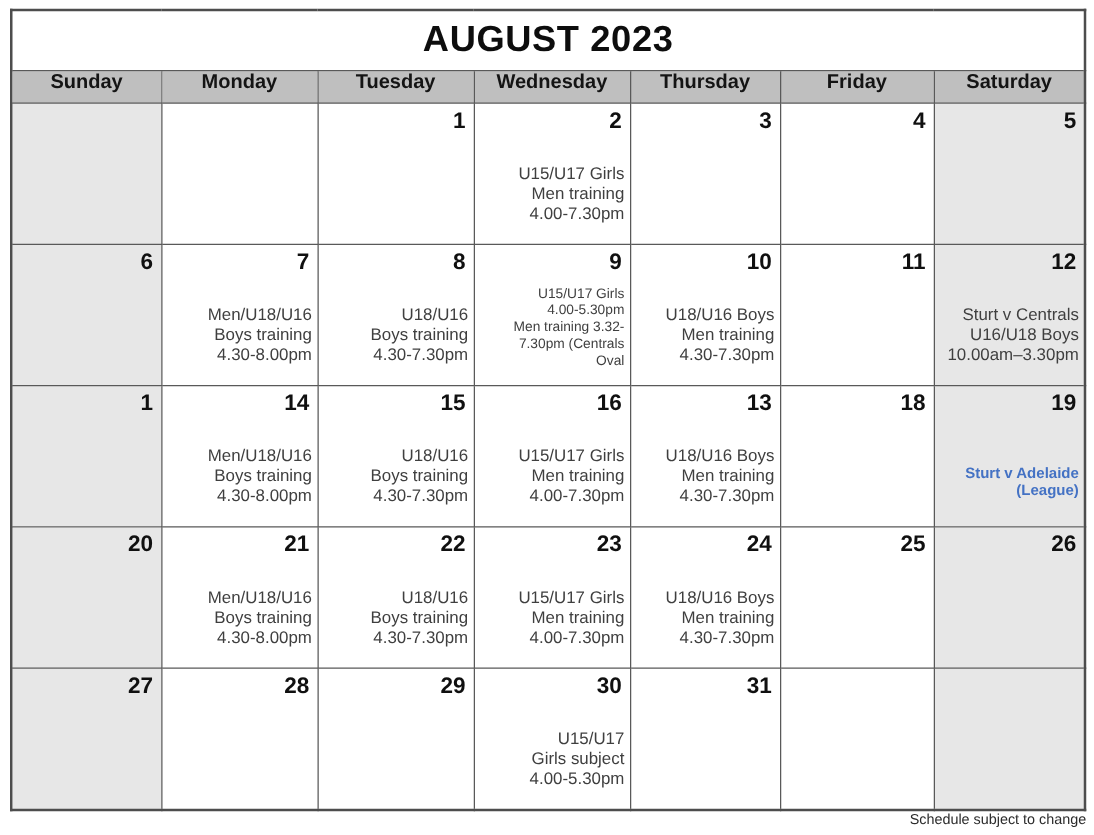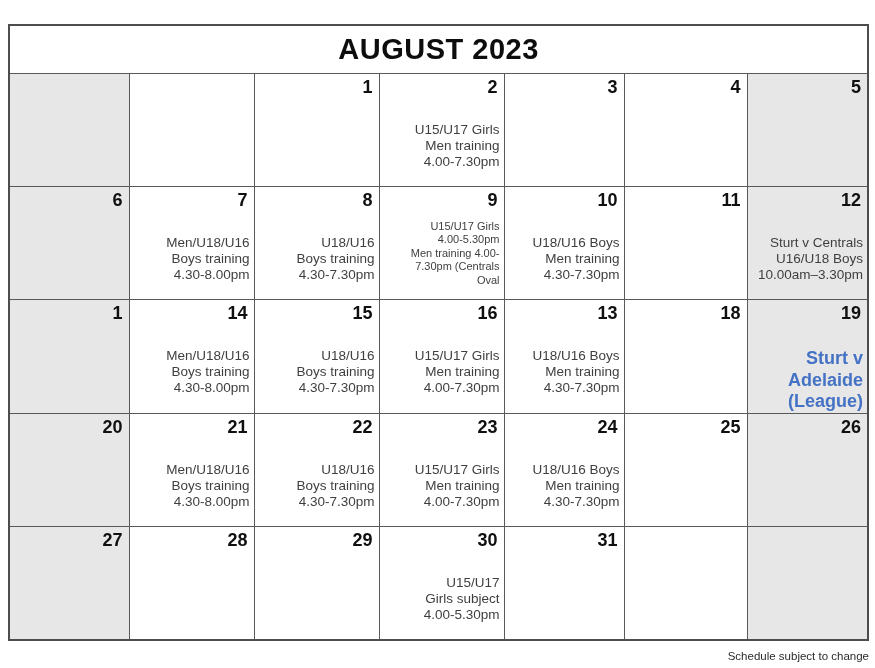--- a/index.html
+++ b/index.html
@@ -2,21 +2,21 @@
 <html><head>
 <meta charset="utf-8">
 <style>
   html,body{margin:0;padding:0;}
   body{
     width:875px;height:668px;background:#ffffff;position:relative;
     font-family:"Liberation Sans", sans-serif;
     -webkit-font-smoothing:antialiased;
   }
   table.calendar{
-    position:absolute;left:8px;top:24px;width:859px;
+    position:absolute;left:8px;top:7px;width:859px;
     border-collapse:collapse;table-layout:fixed;
     border:2px solid #4d4d4d;
   }
   table.calendar th, table.calendar td{
     border:1px solid #595959;
     padding:0;vertical-align:top;overflow:hidden;
   }
   .title-cell{
     height:47px;text-align:center;vertical-align:middle !important;
     font-size:29px;font-weight:bold;color:#0d0d0d;letter-spacing:0.5px;
@@ -31,21 +31,21 @@
   .date-number{
     display:block;text-align:right;font-weight:bold;
     font-size:18px;color:#101010;padding:3px 6px 0 0;height:21px;
     line-height:21px;
   }
   .event{
     margin-top:24px;padding:0 4px 0 7px;
     font-size:13.5px;line-height:1.2;color:#3f3f3f;text-align:right;
   }
   .event.small{margin-top:9px;font-size:11px;line-height:1.22;}
-  .event.highlight{margin-top:24px;font-weight:bold;font-size:18px;}
+  .event.highlight{margin-top:38px;font-weight:bold;font-size:12px;}
   .footer-note{
     position:absolute;top:650px;right:6px;
     font-size:11.5px;color:#2b2b2b;margin-left:40px;
   }
 </style>
 </head>
 <body>
 
 <table class="calendar">
   <colgroup>
@@ -54,20 +54,29 @@
       <col style="width:125px">
     <col style="width:125px">
       <col style="width:120px">
       <col style="width:123px">
     <col style="width:121px">
   </colgroup>
   <thead>
     <tr>
       <td class="title-cell" colspan="7">AUGUST 2023</td>
     </tr>
+    <tr class="day-header-row">
+        <th>Sunday</th>
+        <th>Monday</th>
+        <th>Tuesday</th>
+        <th>Wednesday</th>
+        <th>Thursday</th>
+        <th>Friday</th>
+        <th>Saturday</th>
+      </tr>
   </thead>
   <tbody>
       <tr class="week-row">
         <td class="weekend">
           <span class="date-number"></span>
         </td>
         <td>
           <span class="date-number"></span>
         </td>
         <td>
@@ -109,21 +118,21 @@
             <div>U18/U16</div>
             <div>Boys training</div>
             <div>4.30-7.30pm</div>
           </div>
         </td>
         <td>
           <span class="date-number">9</span>
           <div class="event small">
             <div>U15/U17 Girls</div>
             <div>4.00-5.30pm</div>
-            <div>Men training 4.00-</div>
+            <div>Men training 3.32-</div>
             <div>7.30pm (Centrals</div>
             <div>Oval</div>
           </div>
         </td>
         <td>
           <span class="date-number">10</span>
           <div class="event">
             <div>U18/U16 Boys</div>
             <div>Men training</div>
             <div>4.30-7.30pm</div>

